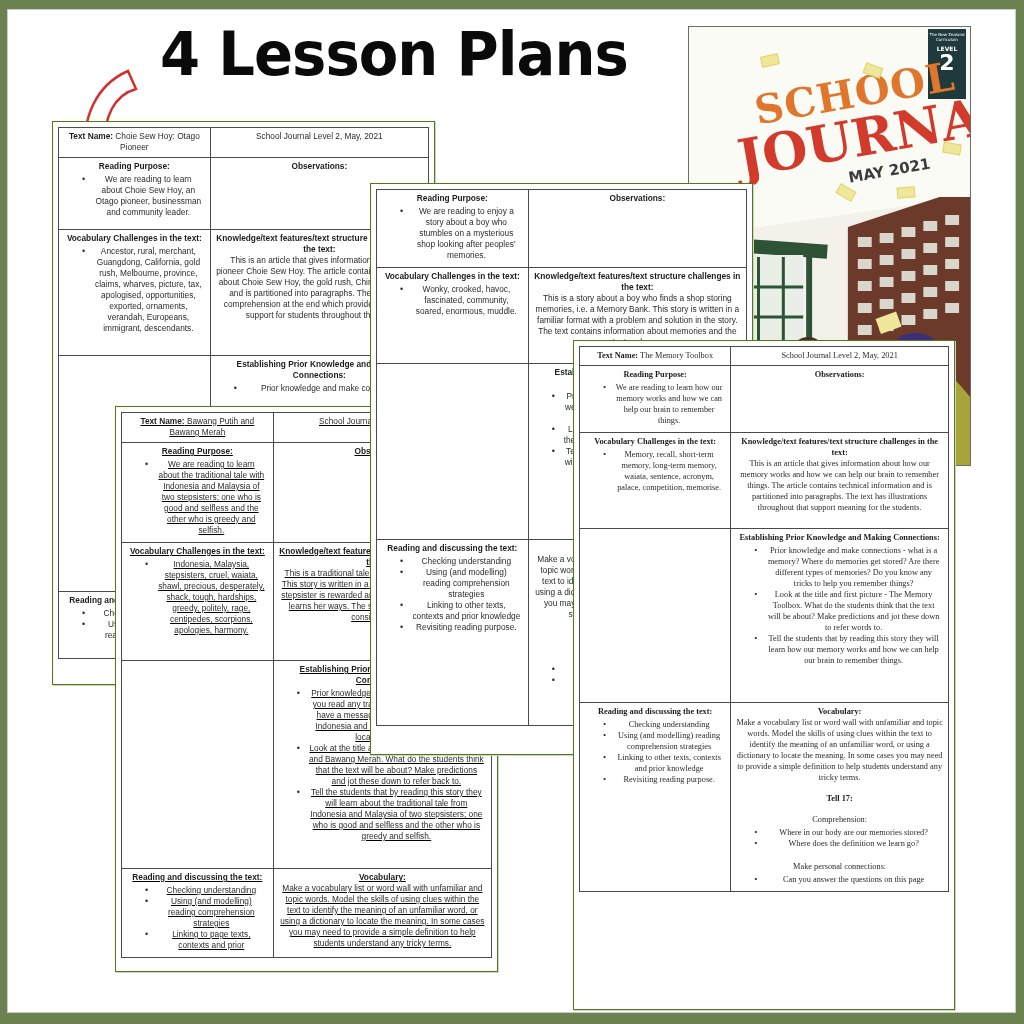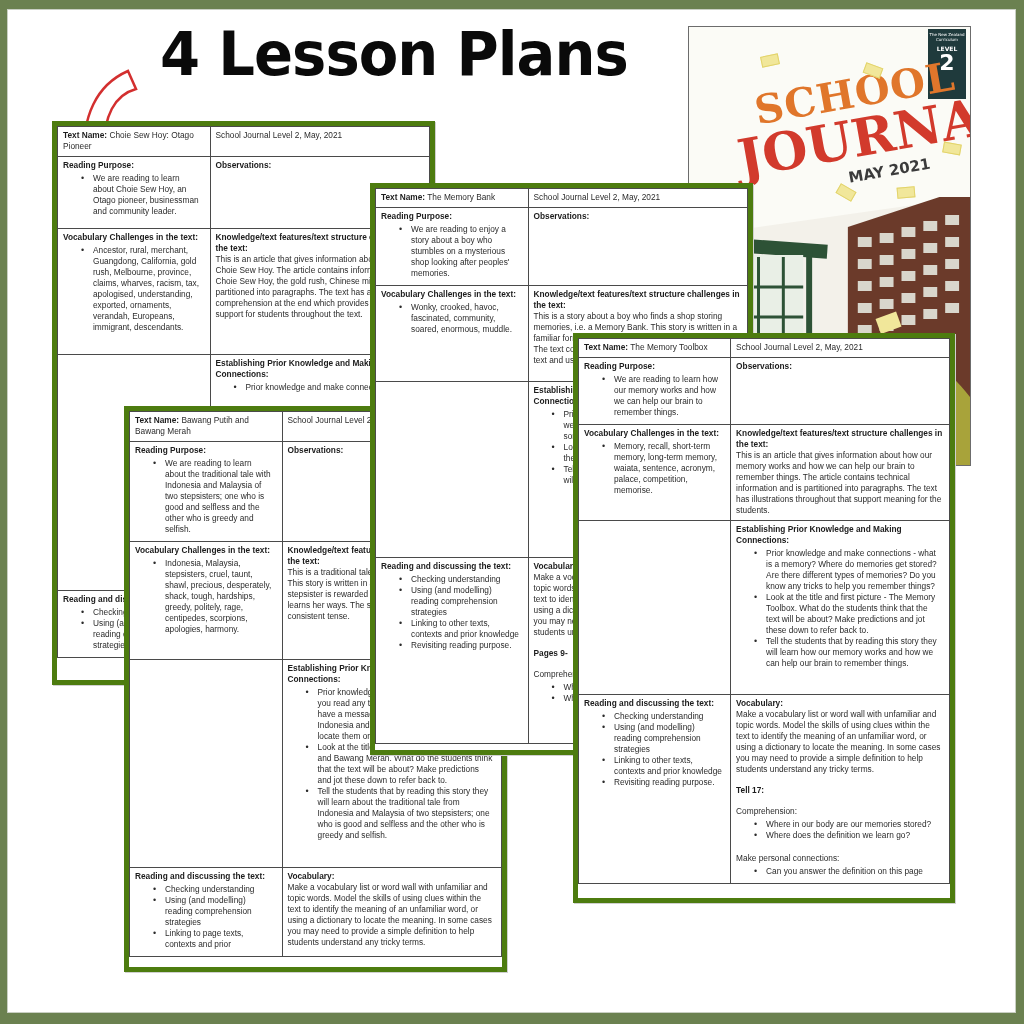--- a/index.html
+++ b/index.html
@@ -72,23 +72,25 @@
     position: absolute; left: 0; top: 170px; width: 100%; height: 270px;
   }
   .note {
     position: absolute; width: 18px; height: 11px;
     background: #f1e79a; border: 1px solid #e2d36b;
   }
   
   .doc {
     position: absolute;
     background: #ffffff;
-    border: 5px solid #4d7c0f;
+    border: 1px solid #4d7c0f;
     box-shadow: 1px 1px 0 #d0d0d0;
+    padding: 5px;
     overflow: hidden;
+    text-align: center;
   }
   table.lp {
     width: 100%;
     border-collapse: collapse;
     font-size: 8.3px;
     line-height: 11px;
     color: #2b2b2b;
     table-layout: fixed;
   }
   table.lp td {
@@ -188,21 +190,21 @@
       <tr style="height:72px">
         <td><b>Reading Purpose:</b>
           <ul>
                 <li>We are reading to learn about Choie Sew Hoy, an Otago pioneer, businessman and community leader.</li>
               </ul></td>
         <td><b>Observations:</b></td>
       </tr>
       <tr style="height:126px">
         <td><b>Vocabulary Challenges in the text:</b>
           <ul>
-                <li>Ancestor, rural, merchant, Guangdong, California, gold rush, Melbourne, province, claims, wharves, racism, tax, apologised, understanding, exported, ornaments, verandah, Europeans, immigrant, descendants.</li>
+                <li>Ancestor, rural, merchant, Guangdong, California, gold rush, Melbourne, province, claims, wharves, picture, tax, apologised, opportunities, exported, ornaments, verandah, Europeans, immigrant, descendants.</li>
               </ul></td>
         <td><b>Knowledge/text features/text structure challenges in the text:</b><br><span>This is an article that gives information about the pioneer Choie Sew Hoy. The article contains information about Choie Sew Hoy, the gold rush, Chinese migrants and is partitioned into paragraphs. The text has a comprehension at the end which provides additional support for students throughout the text.</span></td>
       </tr>
       <tr style="height:236px">
         <td></td>
         <td><b>Establishing Prior Knowledge and Making Connections:</b>
           <ul>
                 <li>Prior knowledge and make connections</li>
               </ul></td>
       </tr>
@@ -211,42 +213,42 @@
           <ul>
                 <li>Checking understanding</li>
                 <li>Using (and modelling) reading comprehension strategies</li>
               </ul></td>
         <td></td>
       </tr>
     </tbody>
       </table>
   </div>
 
-  <div class="doc" style="left:116px;top:396px;width:383px;height:566px;">
+  <div class="doc" style="left:107px;top:396px;width:383px;height:566px;text-decoration:underline;">
     <table class="lp">
       <colgroup>
           <col style="width:41%">
           <col style="width:59%">
         </colgroup>
       <tbody>
           <tr>
         <td><b>Text Name:</b> <span>Bawang Putih and Bawang Merah</span></td>
         <td>School Journal Level 2, May, 2021</td>
       </tr>
       <tr style="height:96px">
         <td><b>Reading Purpose:</b>
           <ul>
                 <li>We are reading to learn about the traditional tale with Indonesia and Malaysia of two stepsisters; one who is good and selfless and the other who is greedy and selfish.</li>
               </ul></td>
         <td><b>Observations:</b></td>
       </tr>
       <tr style="height:118px">
         <td><b>Vocabulary Challenges in the text:</b>
           <ul>
-                <li>Indonesia, Malaysia, stepsisters, cruel, taunt, shawl, precious, desperately, shack, tough, hardships, greedy, politely, rage, centipedes, scorpions, apologies, harmony.</li>
+                <li>Indonesia, Malaysia, stepsisters, cruel, waiata, shawl, precious, desperately, shack, tough, hardships, greedy, politely, rage, centipedes, scorpions, apologies, harmony.</li>
               </ul></td>
         <td><b>Knowledge/text features/text structure challenges in the text:</b><br><span>This is a traditional tale from Indonesia and Malaysia. This story is written in a familiar format where the good stepsister is rewarded and the greedy selfish stepsister learns her ways. The story contains dialogue and a consistent tense.</span></td>
       </tr>
       <tr style="height:208px">
         <td></td>
         <td><b>Establishing Prior Knowledge and Making Connections:</b>
           <ul>
             <li>Prior knowledge and make connections - have you read any traditional tales before? Do they have a message or a moral? Look at where Indonesia and Malaysia are, ask students to locate them on a map.</li>
             <li>Look at the title and first picture - Bawang Putih and Bawang Merah. What do the students think that the text will be about? Make predictions and jot these down to refer back to.</li>
             <li>Tell the students that by reading this story they will learn about the traditional tale from Indonesia and Malaysia of two stepsisters; one who is good and selfless and the other who is greedy and selfish.</li>
@@ -265,24 +267,20 @@
       </table>
   </div>
 
   <div class="doc" style="left:362px;top:173px;width:383px;height:572px;">
     <table class="lp">
       <colgroup>
           <col style="width:41%">
           <col style="width:59%">
         </colgroup>
       <tbody>
-          <tr>
-        <td><b>Text Name:</b> <span>The Memory Bank</span></td>
-        <td>School Journal Level 2, May, 2021</td>
-      </tr>
       <tr style="height:74px">
         <td><b>Reading Purpose:</b>
           <ul>
                 <li>We are reading to enjoy a story about a boy who stumbles on a mysterious shop looking after peoples' memories.</li>
               </ul></td>
         <td><b>Observations:</b></td>
       </tr>
       <tr style="height:96px">
         <td><b>Vocabulary Challenges in the text:</b>
           <ul>
@@ -313,21 +311,21 @@
           <ul>
                 <li>What ... across</li>
                 <li>What ... did</li>
               </ul>
         </td>
       </tr>
     </tbody>
       </table>
   </div>
 
-  <div class="doc" style="left:565px;top:323px;width:382px;height:570px;">
+  <div class="doc" style="left:565px;top:330px;width:382px;height:670px;font-family:Liberation Serif, serif;">
     <table class="lp">
       <colgroup>
           <col style="width:41%">
           <col style="width:59%">
         </colgroup>
       <tbody>
           <tr>
         <td><b>Text Name:</b> <span>The Memory Toolbox</span></td>
         <td>School Journal Level 2, May, 2021</td>
       </tr>
@@ -343,42 +341,42 @@
           <ul>
                 <li>Memory, recall, short-term memory, long-term memory, waiata, sentence, acronym, palace, competition, memorise.</li>
               </ul></td>
         <td><b>Knowledge/text features/text structure challenges in the text:</b><br><span>This is an article that gives information about how our memory works and how we can help our brain to remember things. The article contains technical information and is partitioned into paragraphs. The text has illustrations throughout that support meaning for the students.</span></td>
       </tr>
       <tr style="height:174px">
         <td></td>
         <td><b>Establishing Prior Knowledge and Making Connections:</b>
           <ul>
             <li>Prior knowledge and make connections - what is a memory? Where do memories get stored? Are there different types of memories? Do you know any tricks to help you remember things?</li>
-            <li>Look at the title and first picture - The Memory Toolbox. What do the students think that the text will be about? Make predictions and jot these down to refer back to.</li>
+            <li>Look at the title and first picture - The Memory Toolbox. What do the students think that the text will be about? Make predictions and jot these down to refer words to.</li>
             <li>Tell the students that by reading this story they will learn how our memory works and how we can help our brain to remember things.</li>
           </ul></td>
       </tr>
       <tr>
         <td><b>Reading and discussing the text:</b>
           <ul>
             <li>Checking understanding</li>
             <li>Using (and modelling) reading comprehension strategies</li>
             <li>Linking to other texts, contexts and prior knowledge</li>
             <li>Revisiting reading purpose.</li>
           </ul></td>
         <td><b>Vocabulary:</b><br><span>Make a vocabulary list or word wall with unfamiliar and topic words. Model the skills of using clues within the text to identify the meaning of an unfamiliar word, or using a dictionary to locate the meaning. In some cases you may need to provide a simple definition to help students understand any tricky terms.</span>
           <div class="gap"></div><b>Tell 17:</b>
           <div class="gap"></div><span>Comprehension:</span>
           <ul>
                 <li>Where in our body are our memories stored?</li>
                 <li>Where does the definition we learn go?</li>
               </ul>
           <div class="gap"></div><span>Make personal connections:</span>
           <ul>
-                <li>Can you answer the definition on this page</li>
+                <li>Can you answer the questions on this page</li>
               </ul>
         </td>
       </tr>
     </tbody>
       </table>
   </div>
 
 </div>
 
 </body></html>

